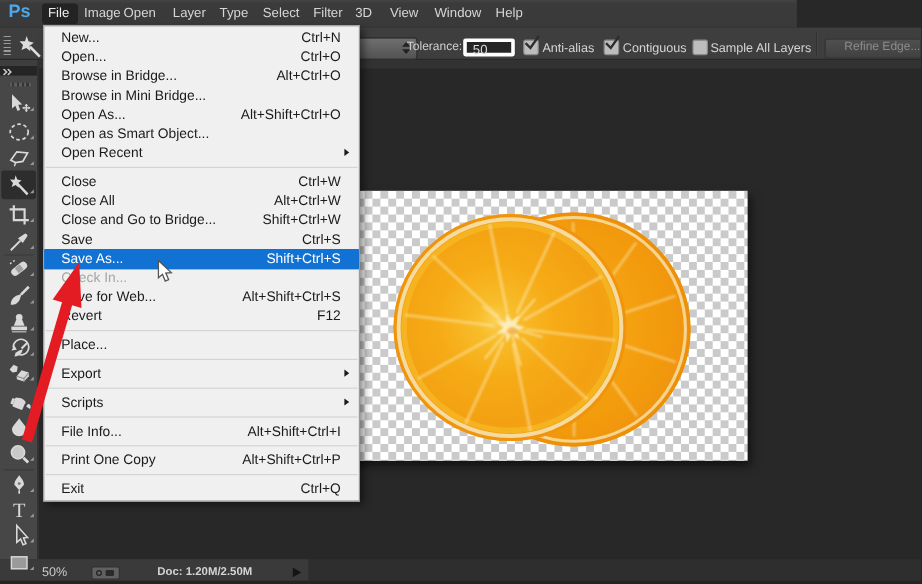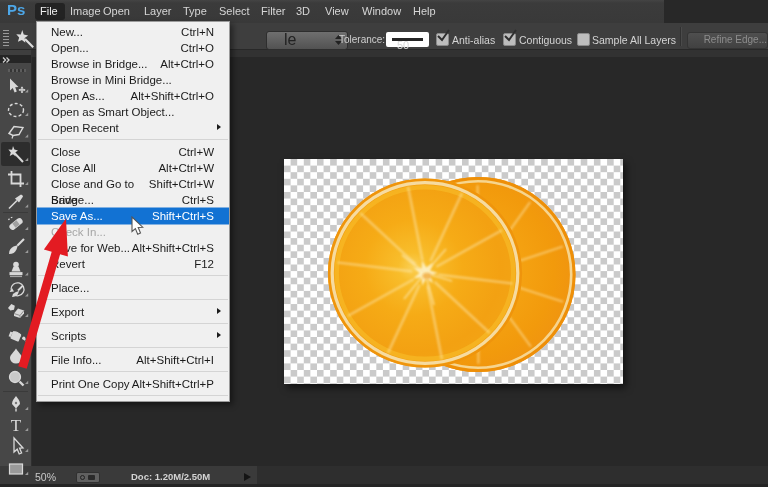--- a/index.html
+++ b/index.html
@@ -5,38 +5,38 @@
 body{width:768px;height:487px;position:relative;overflow:hidden;background:#282828;
  font-family:"Liberation Sans",sans-serif;-webkit-font-smoothing:antialiased}
 .abs{position:absolute}
 
 #menubar{left:0;top:0;width:664px;height:23px;background:linear-gradient(#444 0,#3b3b3b 3px,#393939);color:#d6d6d6;font-size:11px}
 #pslogo{left:7px;top:1px;font-size:15px;font-weight:bold;color:#4da7e8;letter-spacing:0px}
 .mitem{top:0;height:23px;line-height:23px;position:absolute}
 #filebtn{left:35px;top:3px;width:30px;height:17px;background:#232323;border-radius:3px}
 
 #optbar{left:0;top:23px;width:768px;height:26px;background:#3e3e3e;border-bottom:1px solid #282828;color:#cfcfcf;font-size:10.5px}
-#tolinput{left:386px;top:9px;width:43px;height:15px;background:#252525;border:6px solid #ffffff;border-radius:2px;color:#d8d8d8;font-size:11px;line-height:15px;padding-left:5px;box-sizing:border-box}
+#tolinput{left:386px;top:9px;width:43px;height:15px;background:#252525;border:3px solid #ffffff;border-radius:2px;color:#d8d8d8;font-size:11px;line-height:15px;padding-left:5px;box-sizing:border-box}
 #dropdwn{left:266px;top:8px;width:80px;height:17px;background:linear-gradient(#6f6f6f,#525252);border:1px solid #2e2e2e;border-radius:3px;color:#222;font-size:16px;line-height:16px}
 .cb{top:10px;width:11px;height:11px;background:#bdbdbd;border:1px solid #8a8a8a;border-radius:2px}
 .cblabel{top:9px;height:16px;line-height:16px;color:#d4d4d4}
 #refine{left:687px;top:9px;width:79px;height:15px;background:linear-gradient(#4f4f4f,#414141);border:1px solid #343434;border-radius:3px;color:#8d8d8d;font-size:10px;text-align:right;line-height:14px}
 
 #toolbar{left:0;top:57px;width:31px;height:430px;background:#474747;border-right:1px solid #2f2f2f}
 #wandslot{left:1px;top:142px;width:29px;height:24px;background:#2d2d2d;border-radius:2px}
 
 #canvas{left:284px;top:159px;width:339px;height:225px;background:
  conic-gradient(#fff 90deg,#cacaca 90deg 180deg,#fff 180deg 270deg,#cacaca 270deg);
  background-size:13.2px 13.2px;background-position:6.6px 0px;
  box-shadow:3px 4px 7px rgba(0,0,0,.55);}
 
 #statusbar{left:0;top:466px;width:768px;height:21px;background:#2e2e2e;color:#c9c9c9;font-size:10.5px}
 #statusleft{left:0;top:0;width:257px;height:18px;background:#3a3a3a}
 
-#menu{left:36px;top:20.5px;width:194px;background:#f0f0f0;border:1px solid #9b9b9b;box-shadow:3px 3px 6px rgba(0,0,0,.45);padding:2.2px 0 1px;box-sizing:border-box;z-index:50}
+#menu{left:36px;top:20.5px;width:264px;background:#f0f0f0;border:1px solid #9b9b9b;box-shadow:3px 3px 6px rgba(0,0,0,.45);padding:2.2px 0 1px;box-sizing:border-box;z-index:50}
 .mi{height:16px;line-height:16px;padding:0 15px 0 14px;color:#1b1b1b;font-size:11.5px;position:relative;display:flex}
 .mi .sc{margin-left:auto}
 .mi.dis{color:#a6a6a6}
 .mi.sel{background:#1272d3;color:#fff;box-shadow:0 0.5px 0 #1272d3,0 -0.5px 0 #1272d3}
 .msep{height:1px;background:#d4d4d4;margin:3.5px 1px}
 .sub{position:absolute;right:8px;top:4.8px;width:0;height:0;border-left:4.5px solid #1b1b1b;border-top:3.5px solid transparent;border-bottom:3.5px solid transparent}
 #redarrow{z-index:70}
 #cursor{z-index:80}
 .icons{z-index:5}
 </style></head>
@@ -290,19 +290,20 @@
  <div class="mi">Place...</div>
  <div class="msep"></div>
  <div class="mi">Export<span class="sub"></span></div>
  <div class="msep"></div>
  <div class="mi">Scripts<span class="sub"></span></div>
  <div class="msep"></div>
  <div class="mi">File Info...<span class="sc">Alt+Shift+Ctrl+I</span></div>
  <div class="msep"></div>
  <div class="mi">Print One Copy<span class="sc">Alt+Shift+Ctrl+P</span></div>
  <div class="msep"></div>
+ <div class="mi">Exit<span class="sc">Ctrl+Q</span></div>
 </div>
 <svg class="abs" id="redarrow" style="left:0;top:0" width="768" height="487" viewBox="0 0 768 487" pointer-events="none">
  <polygon points="26.7,368.7 60.1,254.3 67.9,256.6 66.0,218.5 43.9,249.6 51.7,251.8 18.3,366.3" fill="#e31b22"></polygon>
 </svg>
 <svg class="abs" id="cursor" style="left:131px;top:216px" width="14" height="21" viewBox="0 0 14 21">
  <polygon points="1,1 1,15.5 4.4,12.6 6.7,18.2 9.5,17 7.2,11.5 11.7,11.2" fill="#fff" stroke="#555" stroke-width="1.1"></polygon>
 </svg>
 
 </body></html>

